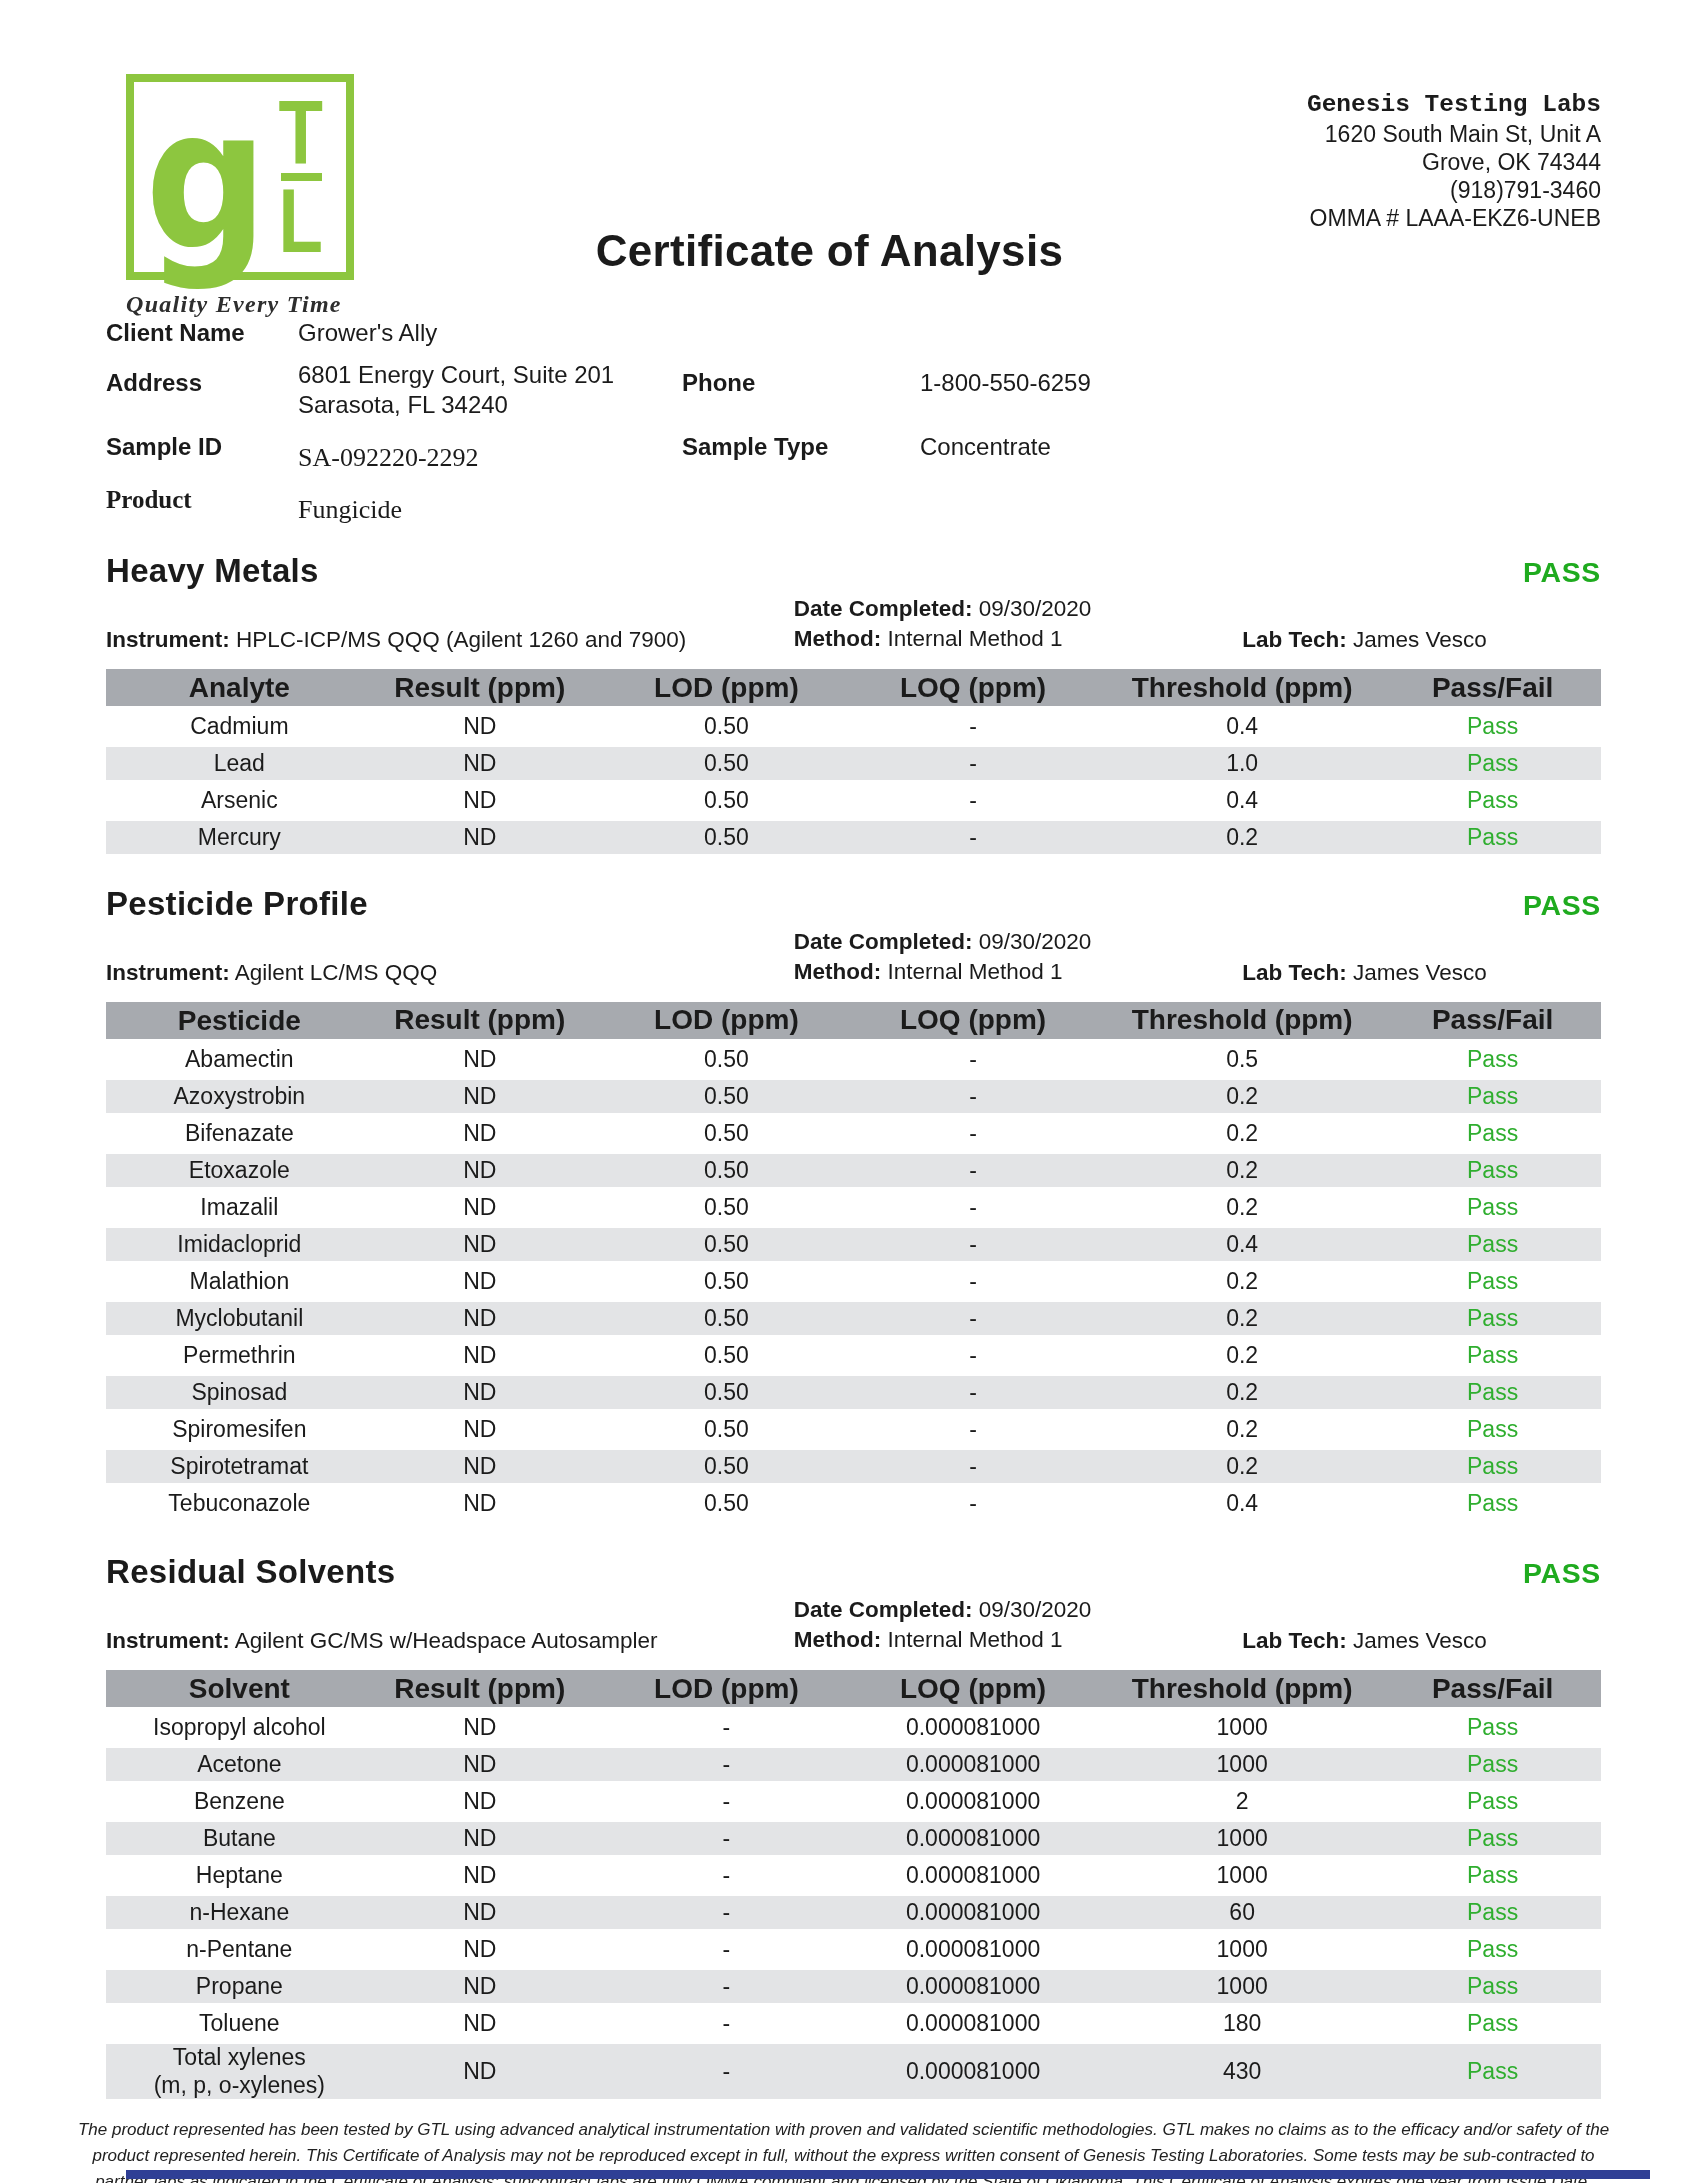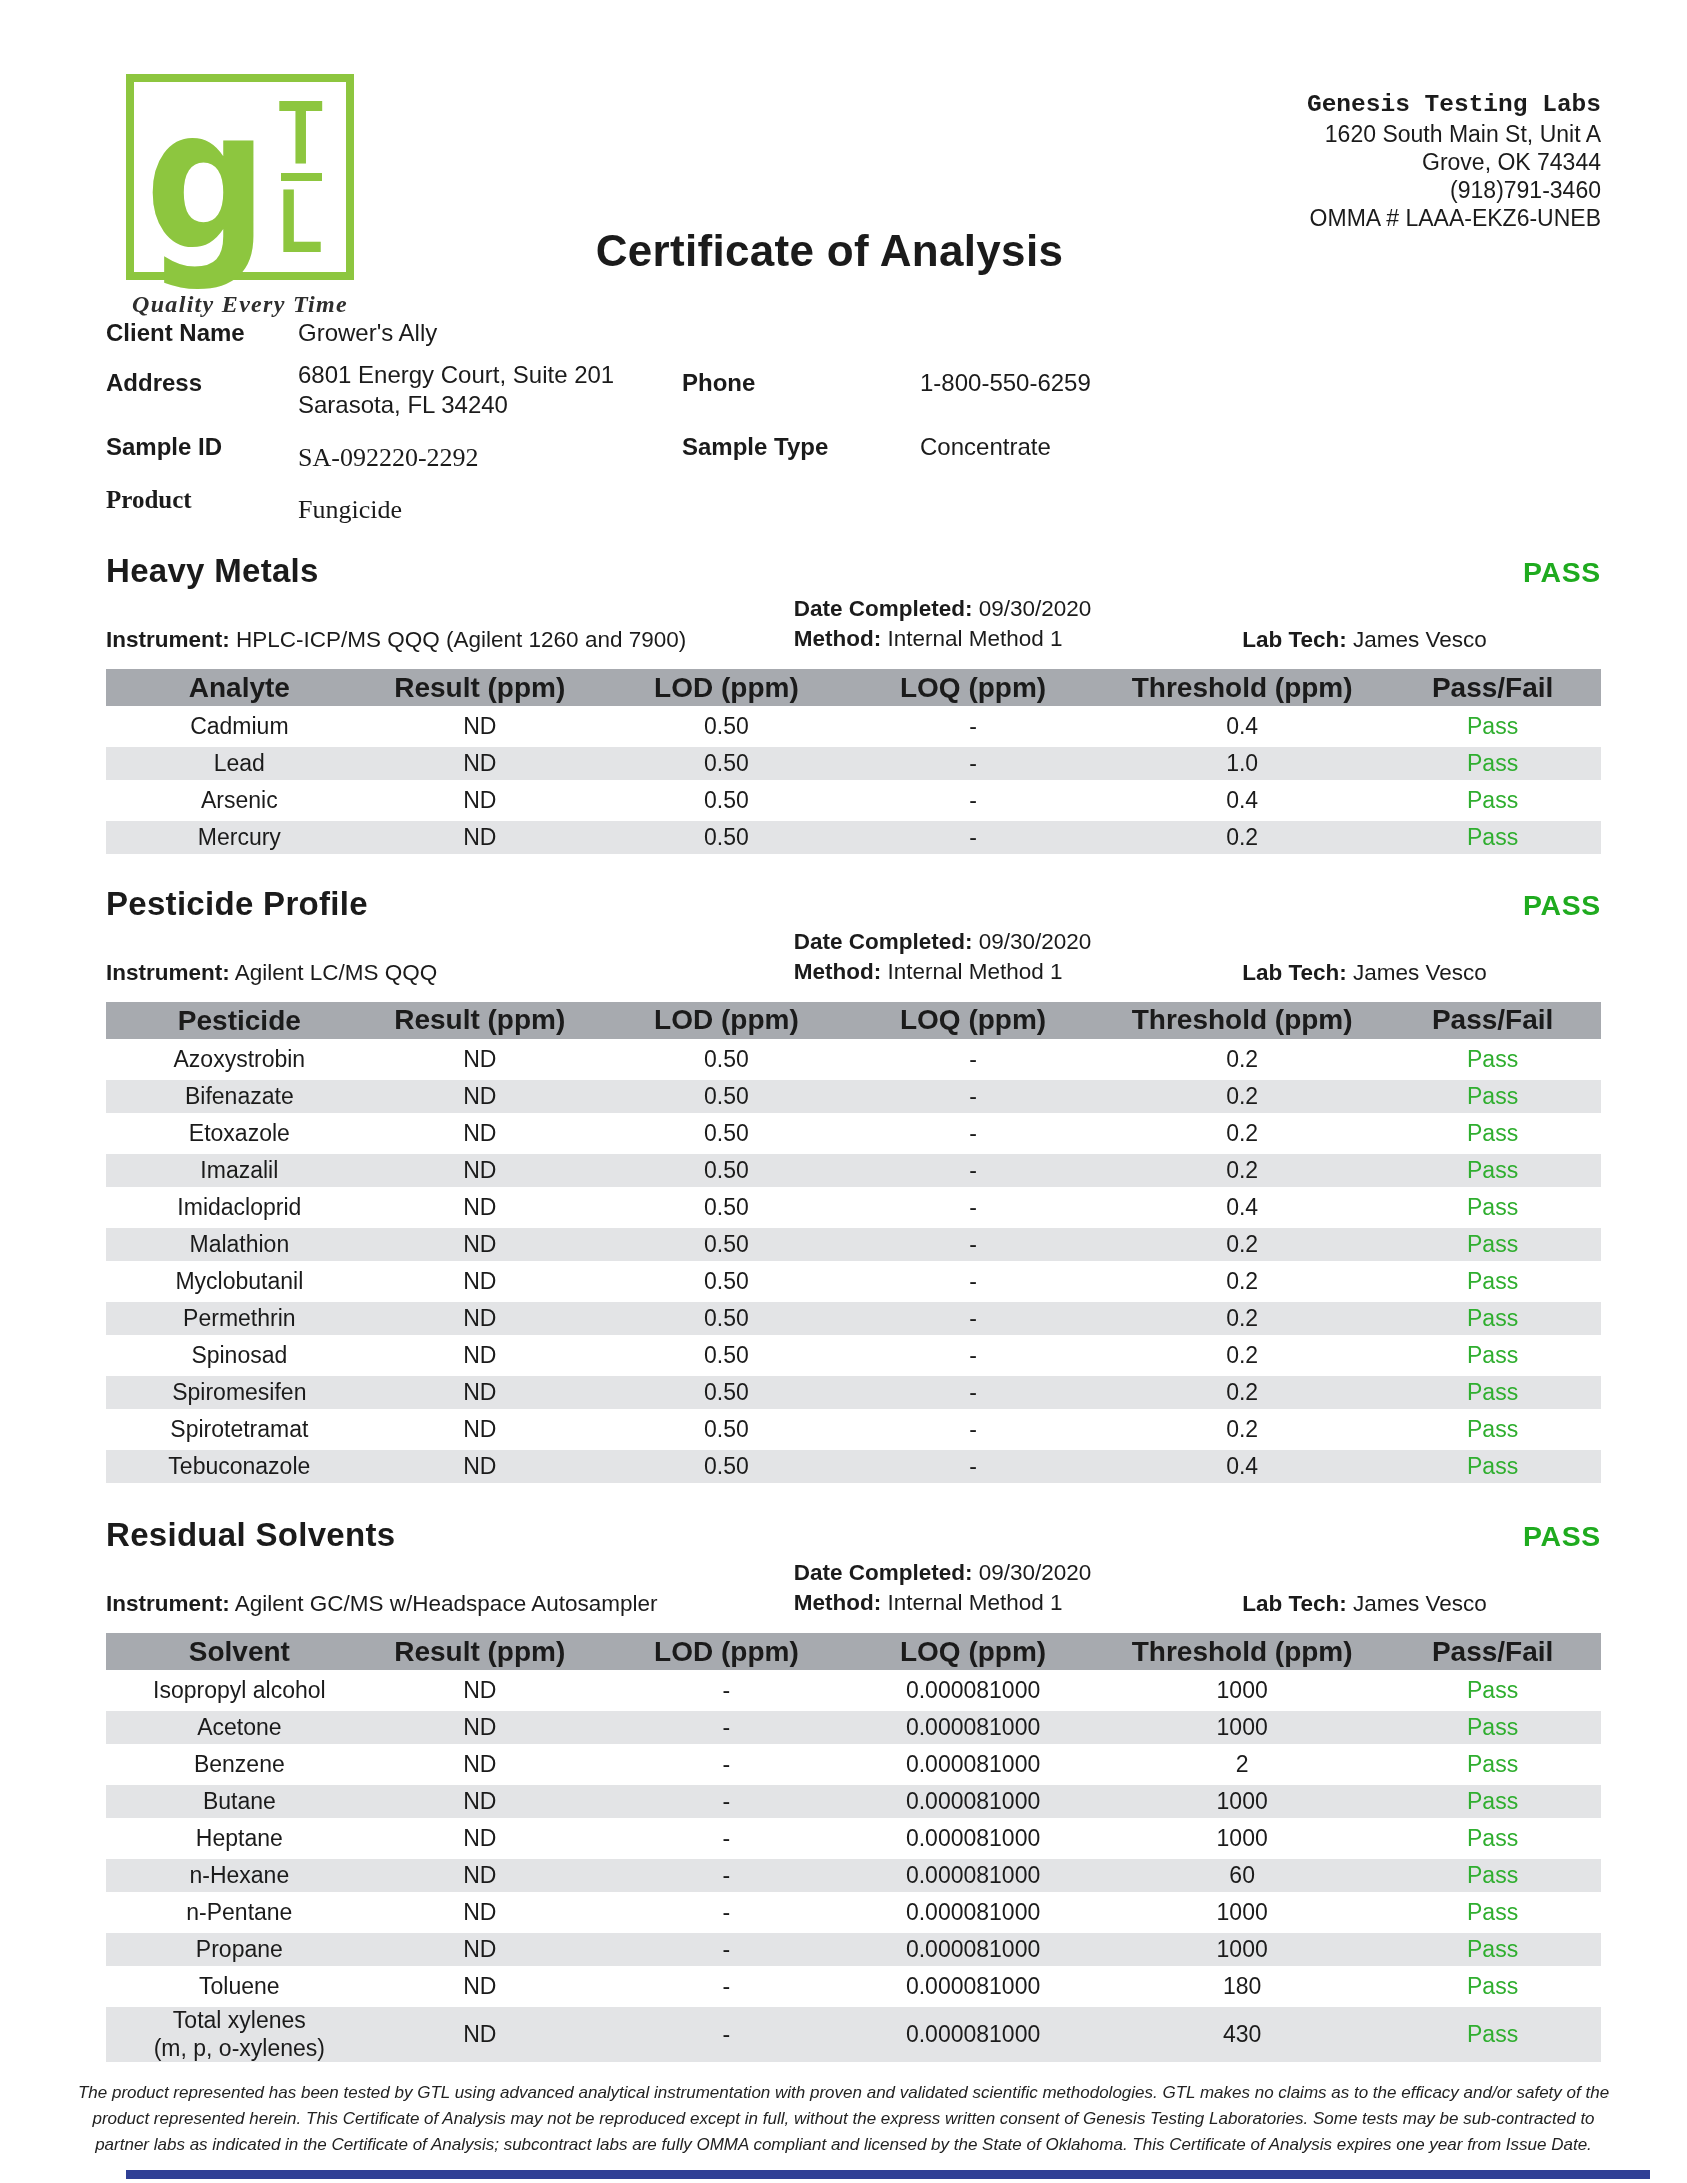--- a/index.html
+++ b/index.html
@@ -28,21 +28,21 @@
     font-size:195px;line-height:0.92;font-family:"DejaVu Sans",sans-serif;
     transform:scaleX(0.88);transform-origin:left bottom;
   }
   .logo-tl{
     position:absolute;right:17px;top:14.6px;bottom:14.6px;display:flex;flex-direction:column;
     align-items:center;justify-content:space-between;color:var(--green);font-weight:bold;
   }
   .logo-t,.logo-l{font-size:91px;line-height:0.8;transform:scaleX(0.8);}
   .logo-dash{width:41px;height:7.3px;background:var(--green);}
   .logo-tagline{
-    margin-top:10.6px;text-align:center;width:100%;
+    margin-top:10.6px;text-align:left;width:100%;
     font-family:"Liberation Serif","DejaVu Serif",serif;font-style:italic;font-weight:bold;
     font-size:24px;letter-spacing:1.3px;color:#2e2e2e;
   }
   .doc-title{
     position:absolute;left:50%;top:226px;transform:translateX(-53%);
     font-size:44px;font-weight:bold;letter-spacing:0.3px;white-space:nowrap;
   }
   .lab-info{position:absolute;right:86px;top:90px;text-align:right;font-size:23px;line-height:1.22;}
   .lab-name{font-weight:bold;font-size:24.5px;font-family:Liberation Mono, monospace;}
 
@@ -258,20 +258,28 @@
               <th class="c0">Pesticide</th>
               <th class="c1">Result (ppm)</th>
               <th class="c2">LOD (ppm)</th>
               <th class="c3">LOQ (ppm)</th>
               <th class="c4">Threshold (ppm)</th>
               <th class="c5">Pass/Fail</th>
             </tr>
       </thead>
       <tbody>
             <tr>
+              <td class="c0">Abamectin</td>
+              <td class="c1">ND</td>
+              <td class="c2">0.50</td>
+              <td class="c3">-</td>
+              <td class="c4">0.5</td>
+              <td class="c5 pass-cell">Pass</td>
+            </tr>
+            <tr>
               <td class="c0">Azoxystrobin</td>
               <td class="c1">ND</td>
               <td class="c2">0.50</td>
               <td class="c3">-</td>
               <td class="c4">0.2</td>
               <td class="c5 pass-cell">Pass</td>
             </tr>
             <tr>
               <td class="c0">Bifenazate</td>
               <td class="c1">ND</td>

